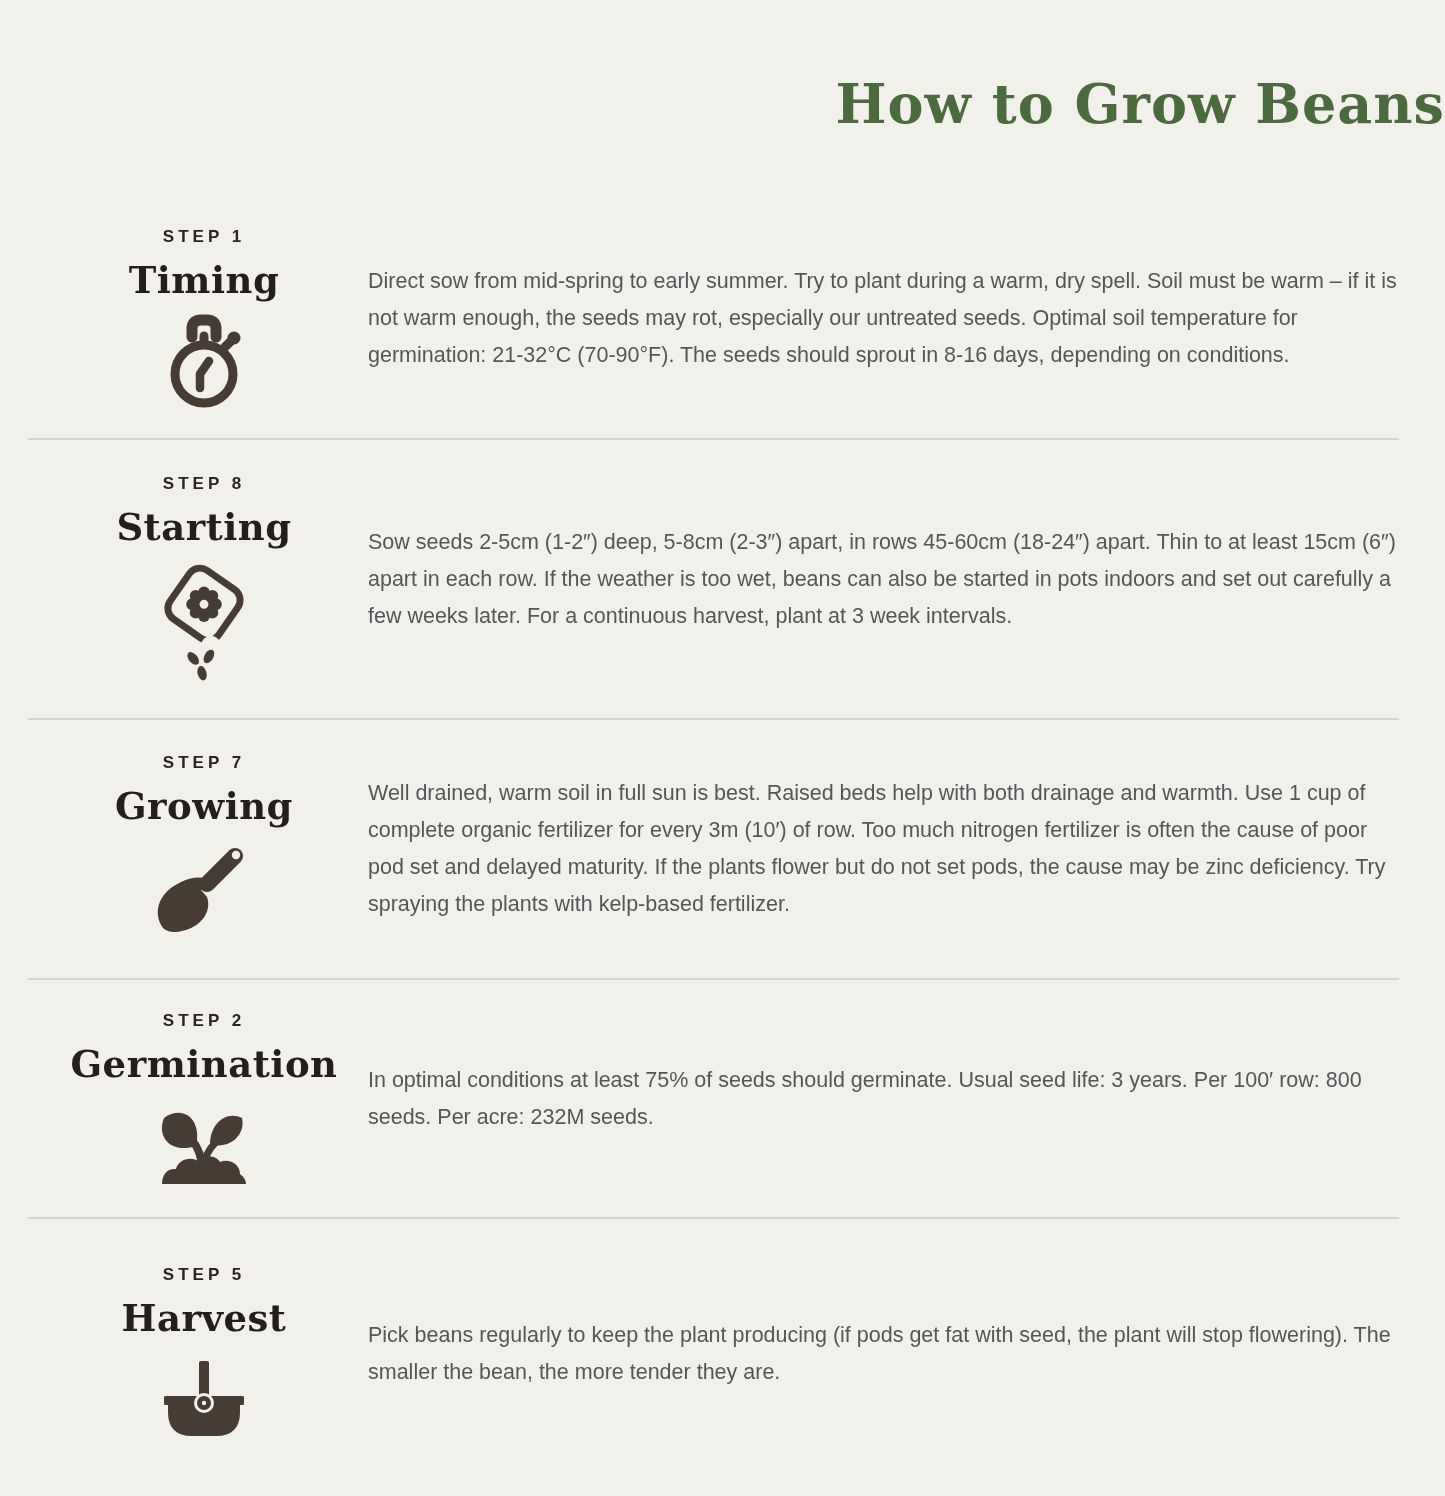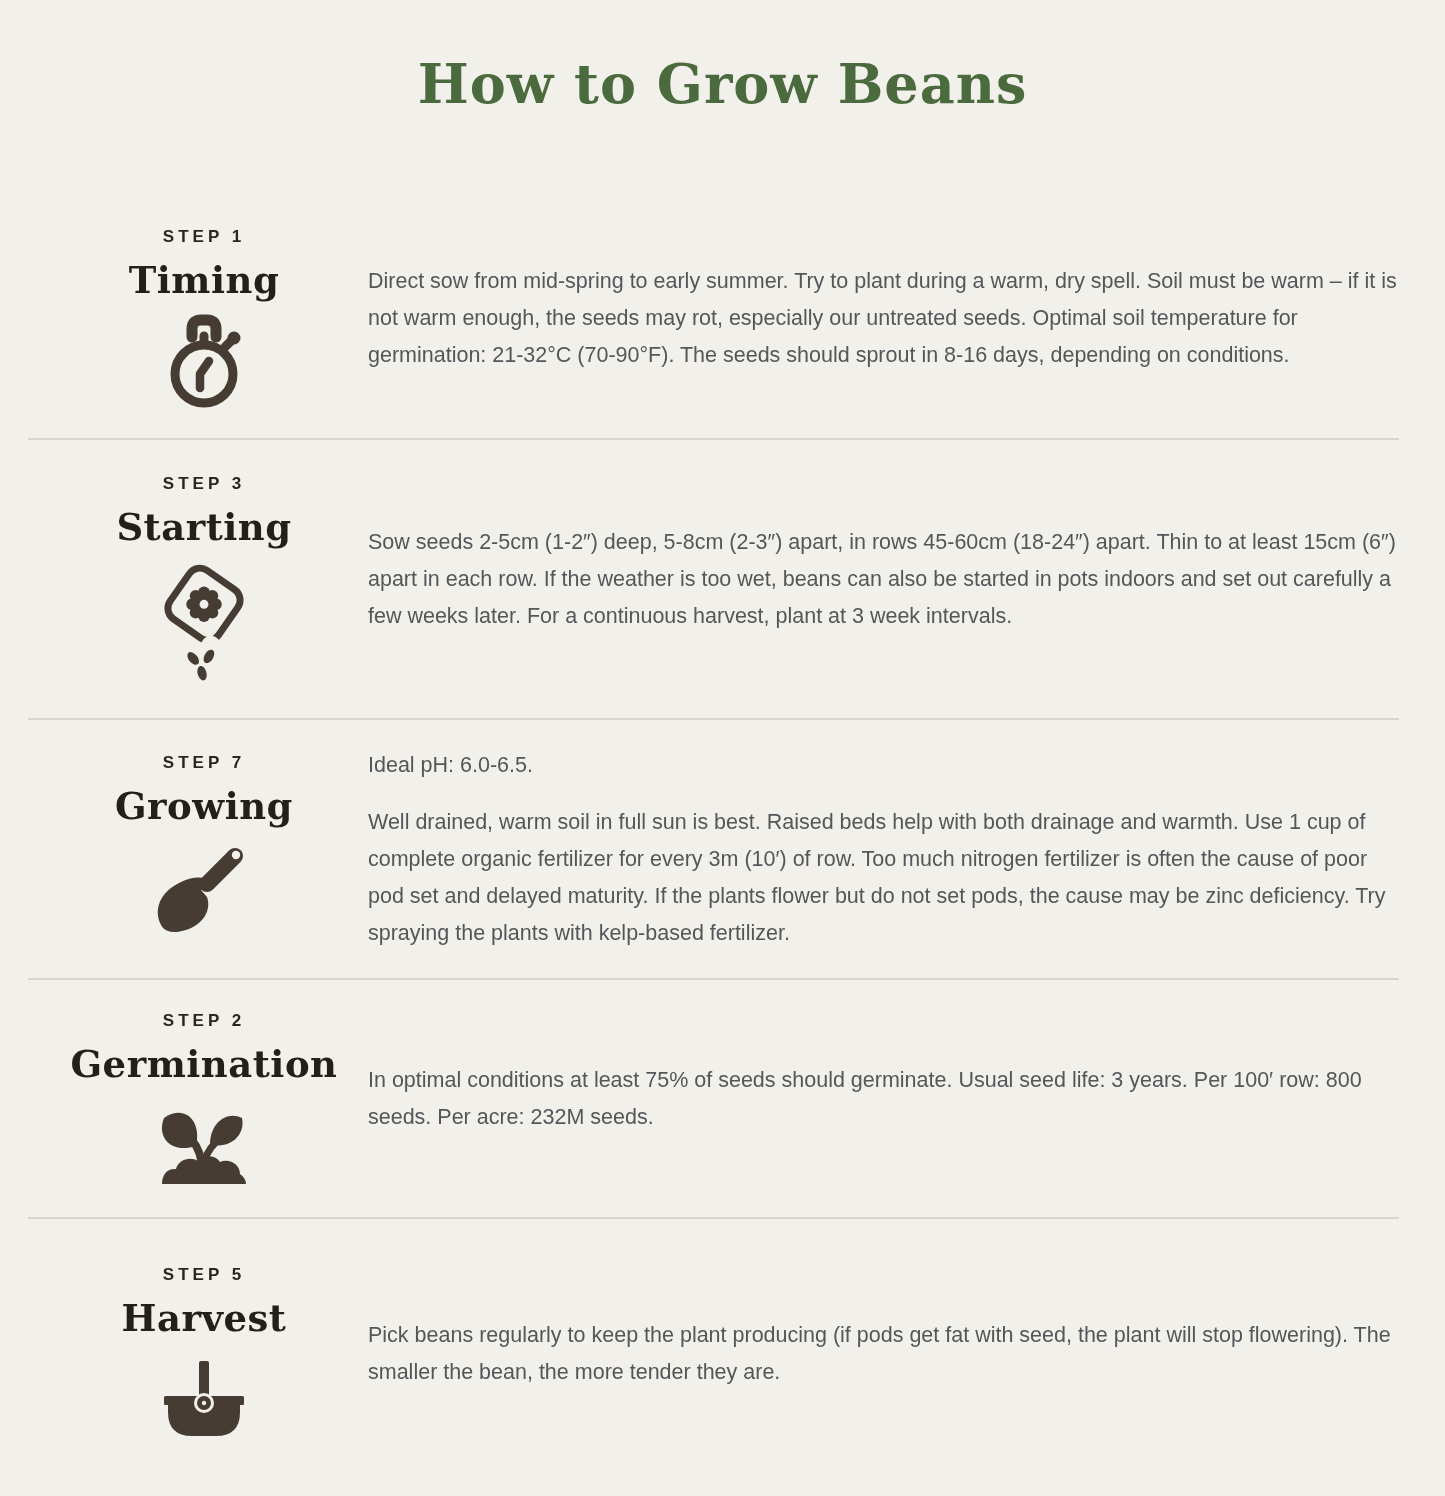--- a/index.html
+++ b/index.html
@@ -14,22 +14,22 @@
   }
   *{box-sizing:border-box;}
   html,body{margin:0;padding:0;}
   body{
     width:1445px;height:1496px;overflow:hidden;
     background:var(--bg);
     font-family:"Liberation Sans", sans-serif;
   }
   .header{height:198px;}
   .page-title{
-    margin:0;padding-top:52px;
-    text-align:center;
+    margin:0;padding-top:72px;
+    text-align:right;
     font-family:"DejaVu Serif", serif;
     font-weight:700;
     font-size:54px;
     letter-spacing:1px;
     color:var(--green);
   }
   .step{
     display:flex;
     align-items:stretch;
   }
@@ -109,21 +109,21 @@
   </div>
   <div class="step-body">
     <p>Direct sow from mid-spring to early summer. Try to plant during a warm, dry spell. Soil must be warm – if it is not warm enough, the seeds may rot, especially our untreated seeds. Optimal soil temperature for germination: 21-32°C (70-90°F). The seeds should sprout in 8-16 days, depending on conditions.</p>
   </div>
 </section>
 
 <div class="divider"></div>
 
 <section class="step h-starting">
   <div class="step-left">
-    <div class="step-label">STEP 3</div>
+    <div class="step-label">STEP 8</div>
     <div class="step-title">Starting</div>
     <div class="step-icon">
       <svg width="110" height="128" viewBox="0 0 110 130">
         <g transform="rotate(35 55 48)">
           <rect x="25" y="18" width="60" height="60" rx="13" fill="none" stroke="#473c34" stroke-width="7"></rect>
         </g>
         <circle cx="62" cy="90" r="10" fill="#f2f0ea"></circle>
         <g fill="#473c34">
           <circle cx="67" cy="48" r="6"></circle>
             <circle cx="63.5" cy="56.5" r="6"></circle>
@@ -157,21 +157,20 @@
     <div class="step-title">Growing</div>
     <div class="step-icon">
       <svg width="110" height="110" viewBox="0 0 110 110">
         <path d="M14 92 C4 78 8 58 30 47 C44 40 56 40 61 46 L52 54 L58 61 C63 75 53 89 37 94 C27 97 19 97 14 92 Z" fill="#473c34"></path>
         <line x1="58" y1="48" x2="86" y2="20" stroke="#473c34" stroke-width="16" stroke-linecap="round"></line>
         <circle cx="87" cy="19" r="4.2" fill="#f2f0ea"></circle>
       </svg>
     </div>
   </div>
   <div class="step-body">
-    <p>Ideal pH: 6.0-6.5.</p>
     <p>Well drained, warm soil in full sun is best. Raised beds help with both drainage and warmth. Use 1 cup of complete organic fertilizer for every 3m (10′) of row. Too much nitrogen fertilizer is often the cause of poor pod set and delayed maturity. If the plants flower but do not set pods, the cause may be zinc deficiency. Try spraying the plants with kelp-based fertilizer.</p>
   </div>
 </section>
 
 <div class="divider"></div>
 
 <section class="step h-germination">
   <div class="step-left">
     <div class="step-label">STEP 2</div>
     <div class="step-title">Germination</div>

